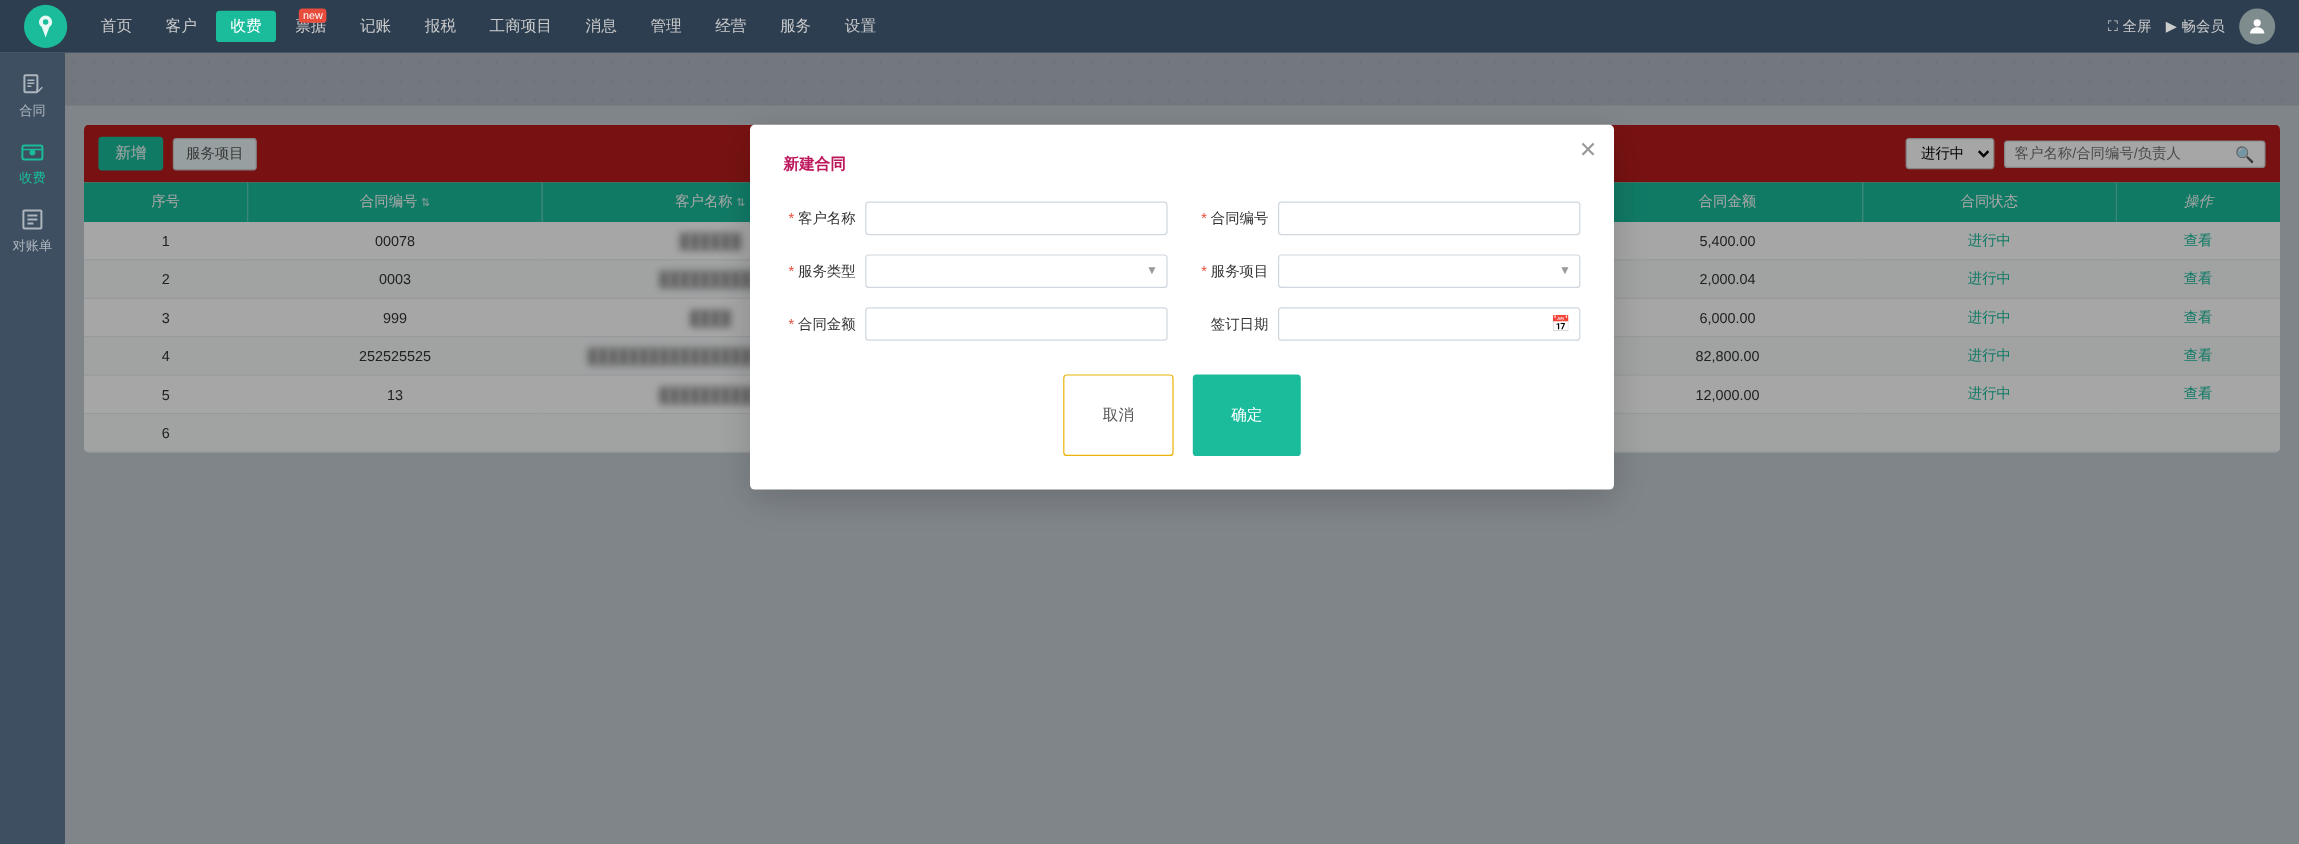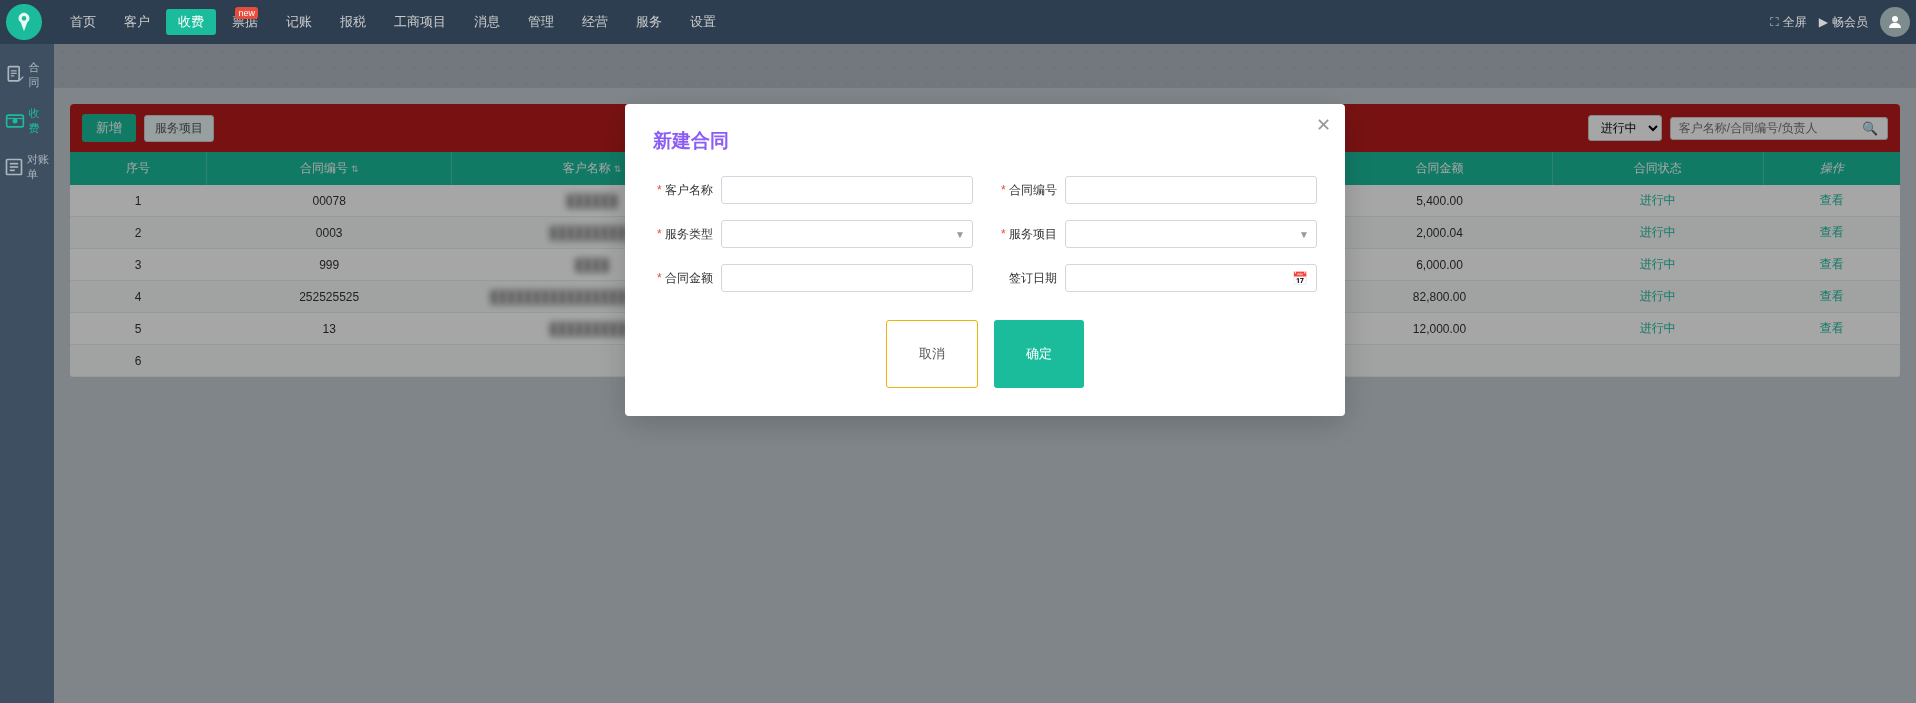--- a/index.html
+++ b/index.html
@@ -4,21 +4,21 @@
   <style>
     * { box-sizing: border-box; margin: 0; padding: 0; }
     body { font-family: 'Microsoft YaHei', sans-serif; font-size: 13px; background: #b0b8c1; width: 1916px; min-height: 703px; overflow: hidden; }
 
     
     .top-nav {
       height: 44px;
       background: #2d3e50;
       display: flex;
       align-items: center;
-      padding: 0 6px;
+      padding: 0 20px;
       position: relative;
       z-index: 100;
     }
     .top-nav-logo {
       width: 36px; height: 36px;
       background: #1abc9c;
       border-radius: 50%;
       display: flex; align-items: center; justify-content: center;
       margin-right: 16px;
       flex-shrink: 0;
@@ -76,21 +76,21 @@
       height: calc(100vh - 44px);
       background: #3d4f60;
       display: flex; flex-direction: column;
       align-items: center;
       padding-top: 8px;
       z-index: 90;
     }
     .sidebar-item {
       width: 54px;
       padding: 8px 4px;
-      display: flex; align-items: center;
+      display: flex; flex-direction: column; align-items: center;
       color: #adb5bd;
       cursor: pointer;
       font-size: 11px;
       gap: 3px;
     }
     .sidebar-item.active { color: #1abc9c; }
     .sidebar-icon {
       width: 22px; height: 22px;
       display: flex; align-items: center; justify-content: center;
     }
@@ -217,23 +217,23 @@
     }
     .modal-close {
       position: absolute;
       top: 12px; right: 14px;
       font-size: 18px;
       color: #999;
       cursor: pointer;
       line-height: 1;
     }
     .modal-title {
-      font-size: 19px;
+      font-size: 13px;
       font-weight: bold;
-      color: #8b5cf6;
+      color: #be185d;
       margin-bottom: 22px;
     }
     .form-grid {
       display: grid;
       grid-template-columns: 1fr 1fr;
       gap: 16px 24px;
     }
     .form-row {
       display: flex; align-items: center; gap: 8px;
     }

